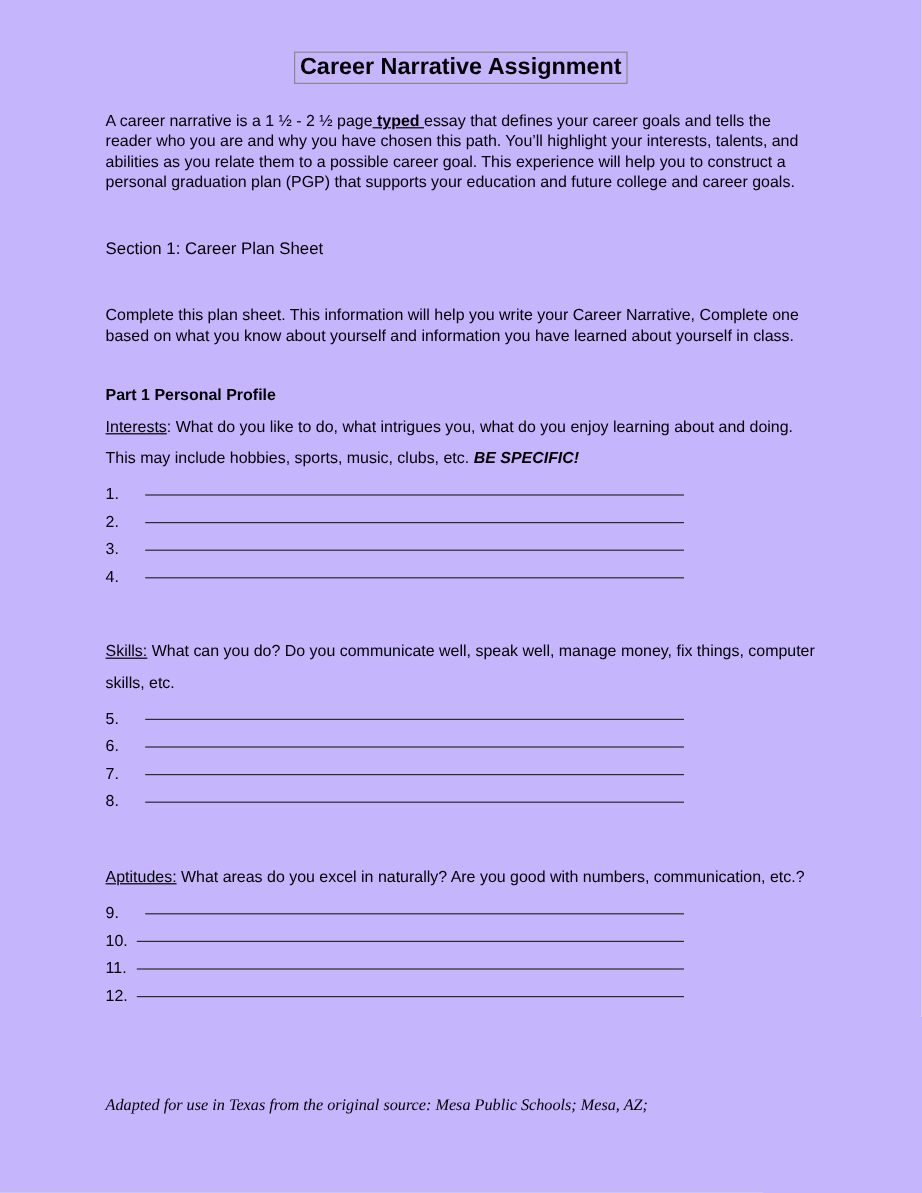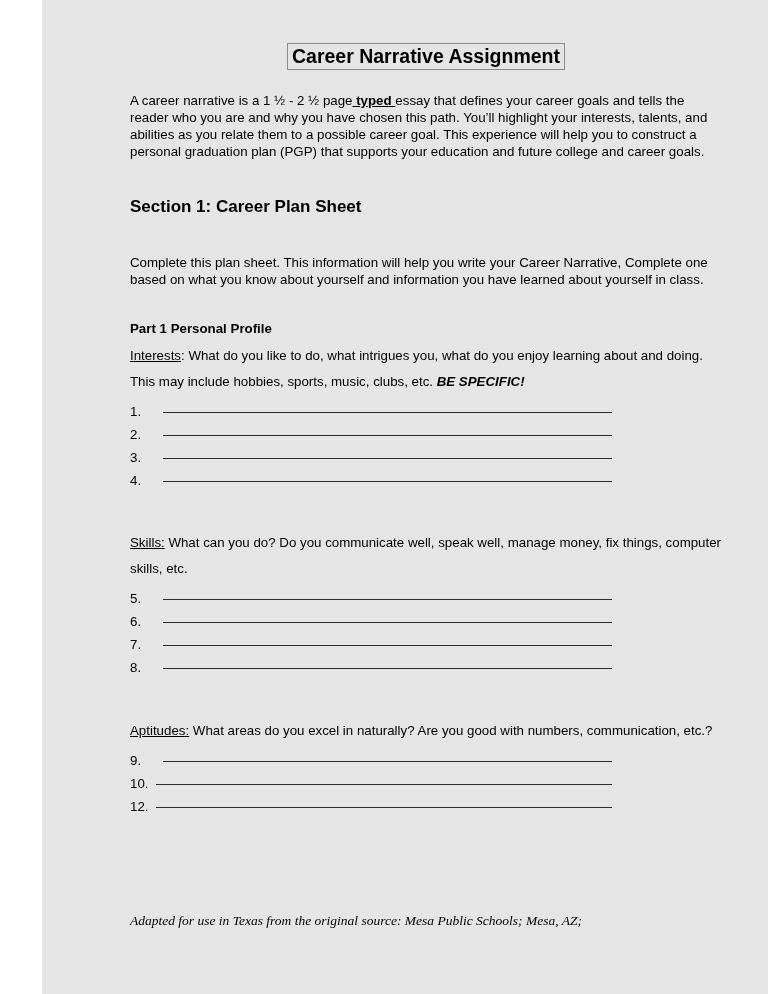--- a/index.html
+++ b/index.html
@@ -13,22 +13,21 @@
     height: 994px;
     position: relative;
     font-family: "Liberation Sans", sans-serif;
     color: #000000;
     overflow: hidden;
   }
 
   .page {
     position: absolute;
     inset: 0;
-    background: #e5e5e5;
-    margin-left: 42px;
+    background: #c4b5fd;
   }
 
   .content {
     position: absolute;
     left: 88px;
     top: 0;
     width: 592px;
   }
 
   
@@ -58,22 +57,22 @@
   .intro {
     margin-top: 23px;
     width: 580px;
   }
   .u-bold {
     font-weight: bold;
     text-decoration: underline;
   }
 
   .sec-head {
-    font-size: 17px;
-    font-weight: bold;
+    font-size: 14px;
+    font-weight: normal;
     line-height: 16.8px;
     margin: 0;
   }
   .sec1-head { margin-top: 38px; }
 
   .plan-para { margin-top: 40px; width: 580px; }
 
   .part-head {
     font-size: 13.3px;
     font-weight: bold;
@@ -222,20 +221,24 @@
     <div class="lines group-3">
       <div class="line-row">
         <span class="line-num">9.</span>
         <span class="line-rule rule-short"></span>
       </div>
       <div class="line-row">
         <span class="line-num wide">10.</span>
         <span class="line-rule rule-long"></span>
       </div>
       <div class="line-row">
+        <span class="line-num wide">11.</span>
+        <span class="line-rule rule-long"></span>
+      </div>
+      <div class="line-row">
         <span class="line-num wide">12.</span>
         <span class="line-rule rule-long"></span>
       </div>
     </div>
 
   </div>
 
   <div class="footer">
     <p class="footer-text">Adapted for use in Texas from the original source: Mesa Public Schools; Mesa, AZ;</p>
   </div>

